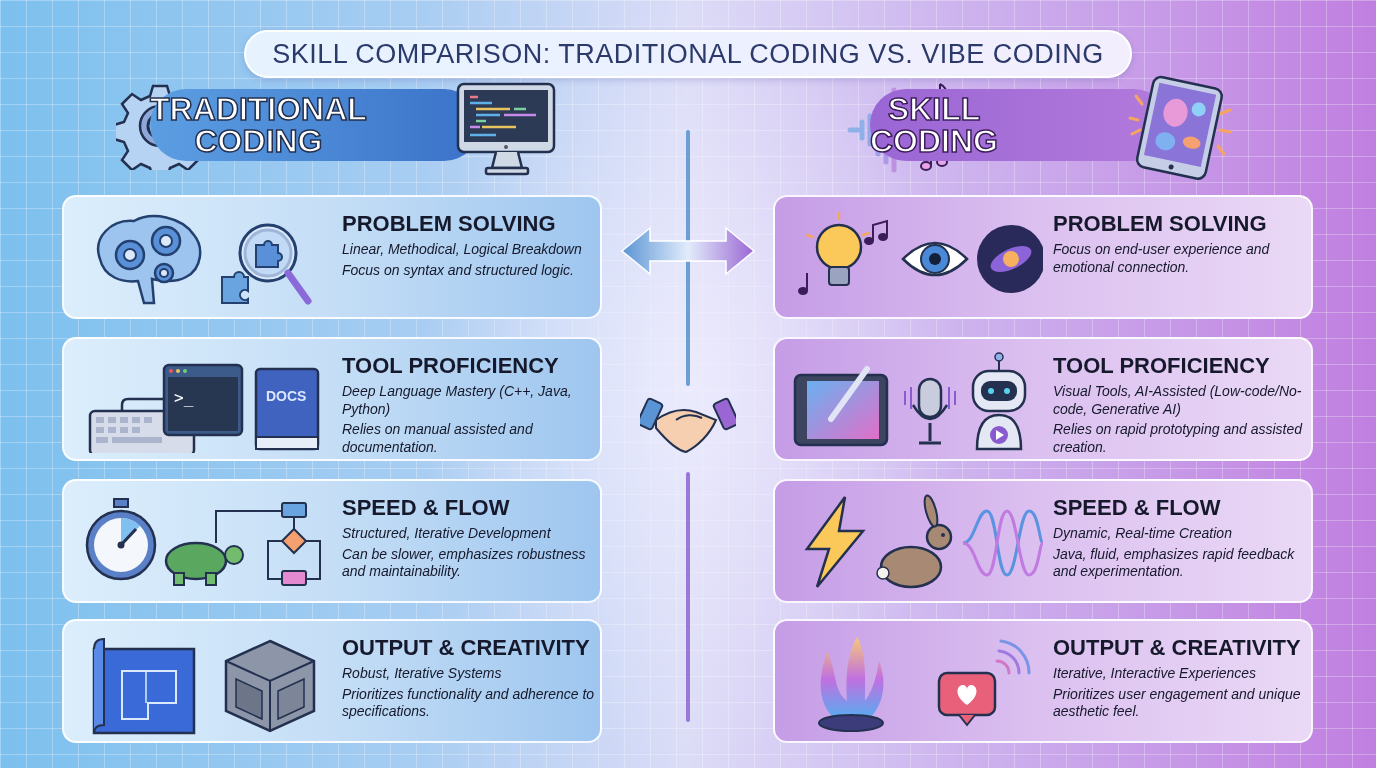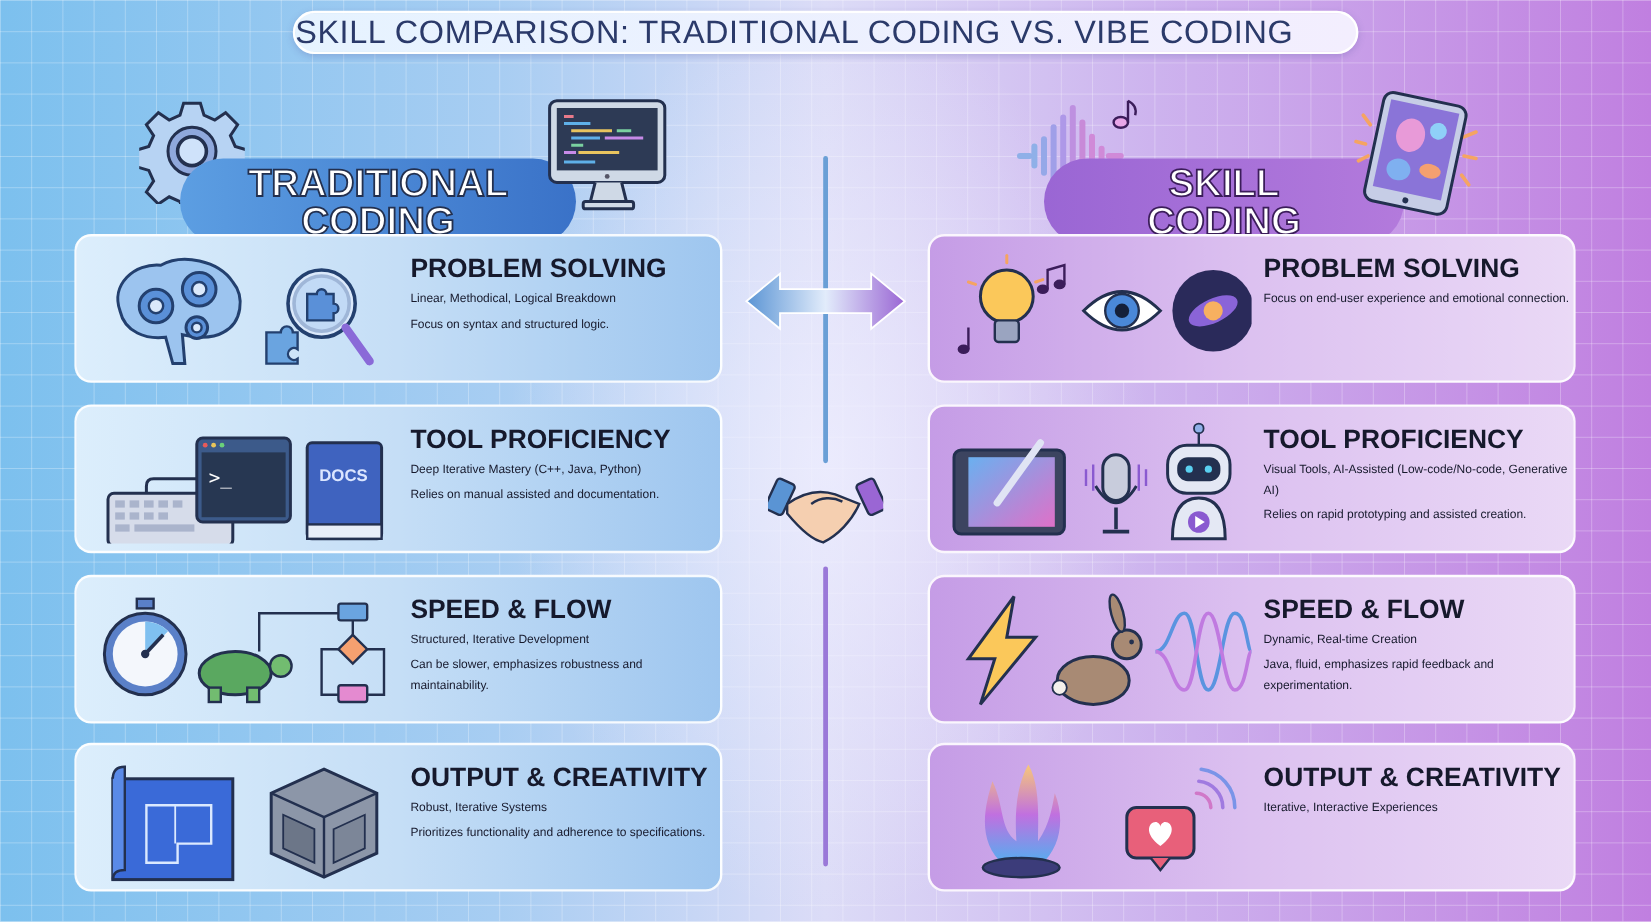--- a/index.html
+++ b/index.html
@@ -4,37 +4,37 @@
 <style>
   html,body{margin:0;padding:0;}
   body{width:1376px;height:768px;overflow:hidden;position:relative;
     font-family:"DejaVu Sans","Liberation Sans",sans-serif;
     background:linear-gradient(90deg,#7cc0ee 0%,#a7cdf2 30%,#dcdcf7 50%,#cdb3ee 70%,#c07fe0 100%);}
   .grid{position:absolute;inset:0;
     background-image:linear-gradient(rgba(255,255,255,.28) 1px,transparent 1px),linear-gradient(90deg,rgba(255,255,255,.28) 1px,transparent 1px);
     background-size:26px 26px;}
   .center-glow{position:absolute;left:420px;top:0;width:540px;height:768px;
     background:radial-gradient(ellipse at center,rgba(240,240,255,.75) 0%,rgba(240,240,255,0) 70%);}
-  .title-pill{position:absolute;left:244px;top:9px;width:888px;height:36px;border-radius:24px;
+  .title-pill{position:absolute;left:244px;top:30px;width:888px;height:48px;border-radius:24px;
     background:linear-gradient(90deg,#e6f3ff,#f3eefe);border:2px solid #fff;box-sizing:border-box;
-    display:flex;align-items:center;justify-content:flex-start;box-shadow:0 2px 6px rgba(80,80,160,.25);}
+    display:flex;align-items:center;justify-content:center;box-shadow:0 2px 6px rgba(80,80,160,.25);}
   .title-pill span{font-family:"Liberation Sans",sans-serif;font-size:27px;color:#2b3a6a;letter-spacing:.5px;}
-  .banner{position:absolute;height:72px;top:89px;border-radius:36px;display:flex;align-items:center;justify-content:center;margin-top:43px;}
+  .banner{position:absolute;height:72px;top:89px;border-radius:36px;display:flex;align-items:center;}
   .banner.trad{left:150px;width:330px;background:linear-gradient(90deg,#5c9ee2,#3a72c8);}
   .banner.vibe{left:870px;width:300px;background:linear-gradient(90deg,#9a66d4,#b37adc);}
   .banner-text{font-family:"Liberation Sans",sans-serif;font-weight:bold;font-size:32px;line-height:32px;color:#fff;text-align:center;
     -webkit-text-stroke:1.5px #23304f;text-shadow:0 0 0 #23304f;}
   .banner.vibe .banner-text{-webkit-text-stroke:1.5px #3b1d5a;}
   .hicon{position:absolute;}
   .card{position:absolute;width:540px;height:124px;border-radius:14px;border:2px solid rgba(255,255,255,.9);box-sizing:border-box;}
   .card.left{left:62px;background:linear-gradient(90deg,#dceefc 0%,#c5def6 50%,#9ec6ef 100%);}
   .card.right{left:773px;background:linear-gradient(90deg,#c59ce6 0%,#dcc1f0 50%,#ead9f6 100%);}
   .card .text{position:absolute;left:278px;top:14px;width:255px;}
   .card .h{font-family:"Liberation Sans",sans-serif;font-weight:bold;font-size:22px;color:#16192c;margin-bottom:4px;}
-  .card .p{font-family:"Liberation Sans",sans-serif;font-size:10px;line-height:17.5px;color:#16192c;margin-bottom:3px;}
+  .card .p{font-family:"Liberation Sans",sans-serif;font-size:14px;line-height:17.5px;color:#16192c;margin-bottom:3px;font-style:italic;}
   .card .icons{position:absolute;left:18px;top:10px;width:250px;height:104px;}
   .divider{position:absolute;left:686px;width:4px;background:#6a9fd6;border-radius:2px;}
 </style>
 </head>
 <body>
 
 <div class="grid"></div>
 <div class="center-glow"></div>
 
 <div class="title-pill">
@@ -199,21 +199,21 @@
       </g>
       <g>
         <rect x="174" y="20" width="62" height="80" rx="4" fill="#3f63bf" stroke="#23304f" stroke-width="2.5"></rect>
         <rect x="174" y="88" width="62" height="12" fill="#e8eef8" stroke="#23304f" stroke-width="2"></rect>
         <text x="184" y="52" fill="#dbe6ff" font-family="Liberation Sans, sans-serif" font-weight="bold" font-size="14">DOCS</text>
       </g>
     </svg>
   </div>
   <div class="text">
     <div class="h">TOOL PROFICIENCY</div>
-    <div class="p">Deep Iterative Mastery (C++, Java, Python)</div>
+    <div class="p">Deep Language Mastery (C++, Java, Python)</div>
     <div class="p">Relies on manual assisted and documentation.</div>
   </div>
 </div>
 
 <div class="card left" style="top:479px">
   <div class="icons">
     <svg width="250" height="104" viewBox="0 0 250 104" style="position:absolute;left:0;top:0">
       <g>
         <rect x="32" y="8" width="14" height="8" fill="#5a80c8" stroke="#23304f" stroke-width="2"></rect>
         <circle cx="39" cy="54" r="34" fill="#5a80c8" stroke="#23304f" stroke-width="2.5"></circle>
@@ -399,14 +399,15 @@
             <path d="M204 30 A12 12 0 0 1 216 42" stroke="#d078c8"></path>
             <path d="M206 20 A22 22 0 0 1 226 42" stroke="#a07ae0"></path>
             <path d="M208 10 A32 32 0 0 1 236 42" stroke="#7a94e8"></path>
           </g>
       </g>
     </svg>
   </div>
   <div class="text">
     <div class="h">OUTPUT &amp; CREATIVITY</div>
     <div class="p">Iterative, Interactive Experiences</div>
+    <div class="p">Prioritizes user engagement and unique aesthetic feel.</div>
   </div>
 </div>
 
 </body></html>

